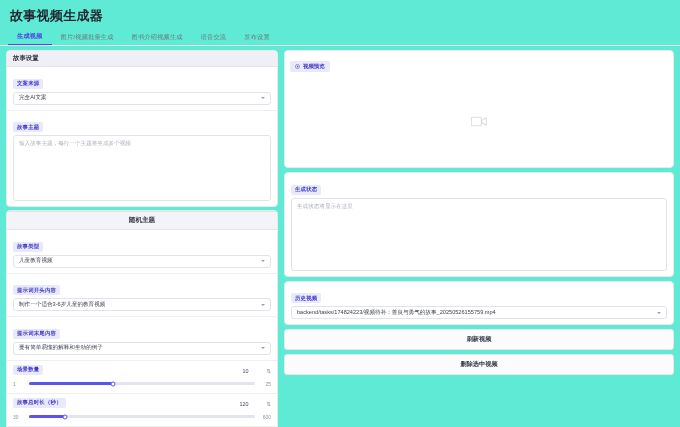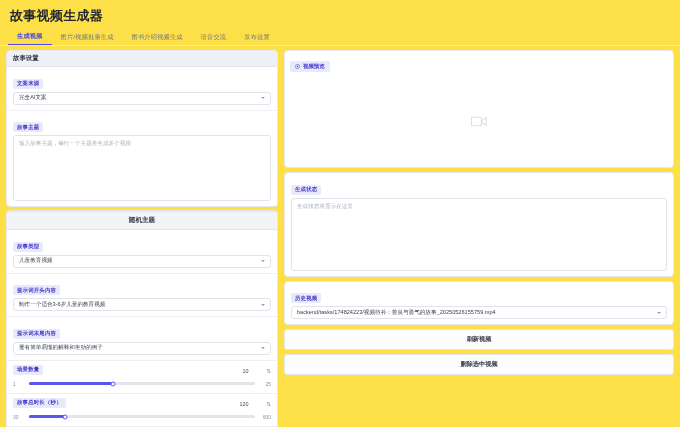--- a/index.html
+++ b/index.html
@@ -3,21 +3,21 @@
 <meta charset="utf-8">
 <style>
   * { box-sizing: border-box; }
   html, body {
     margin: 0; padding: 0;
     width: 680px; height: 427px;
     background: #ffffff;
     font-family: "Liberation Sans", "DejaVu Sans", sans-serif;
     overflow: hidden;
   }
-  .app { width: 680px; height: 427px; position: relative; background:#fde047; }
+  .app { width: 680px; height: 427px; position: relative; background:#5eead4; }
 
   
   .page-title {
     font-size: 13px;
     font-weight: bold;
     color: #1f2430;
     padding: 7px 10px 4px 10px;
     letter-spacing: .3px;
   }
   .tabbar {

